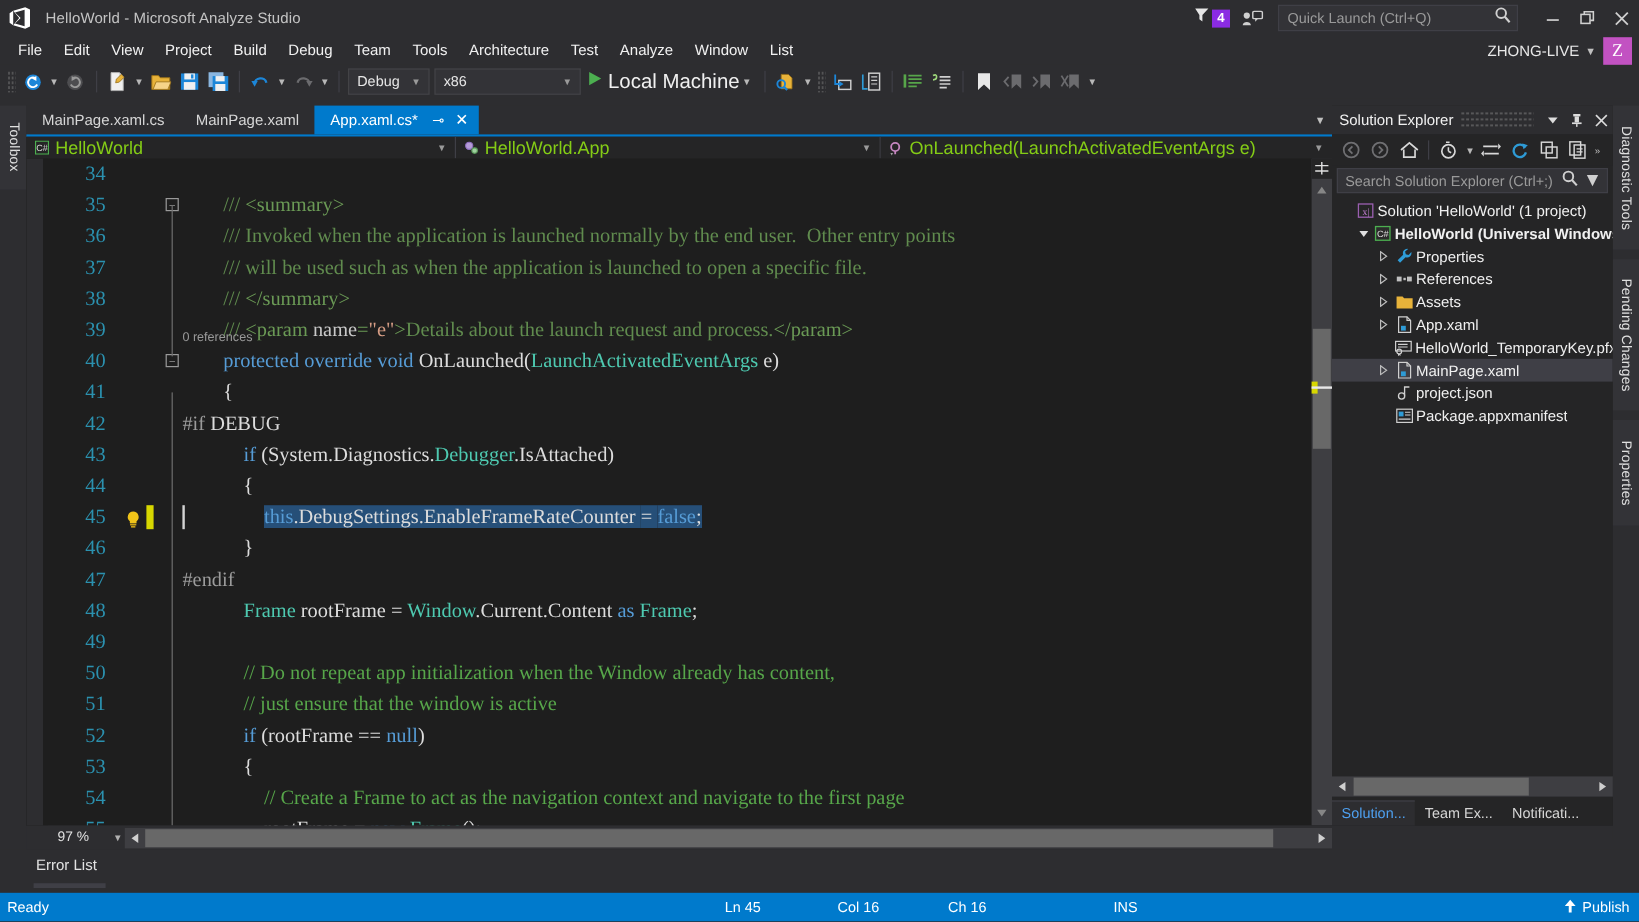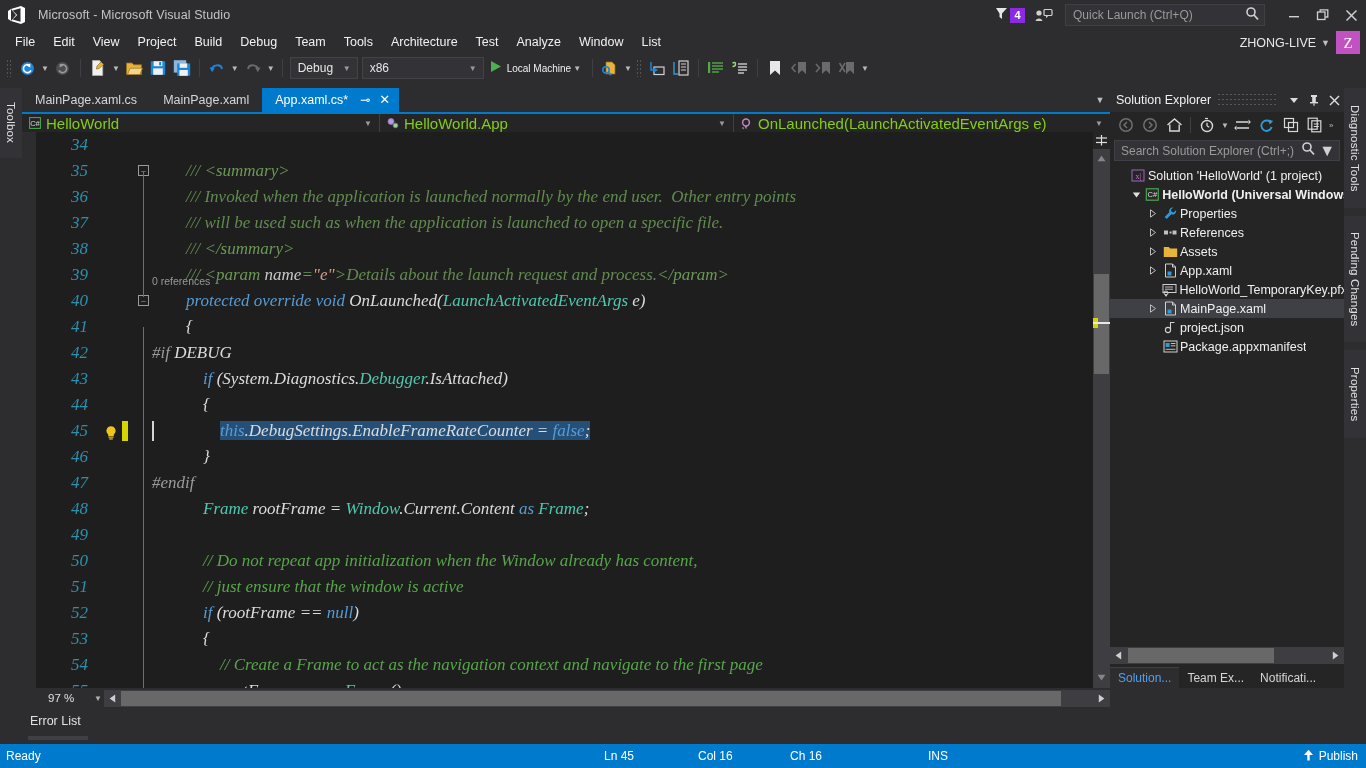--- a/index.html
+++ b/index.html
@@ -70,21 +70,21 @@
   .tb-btn { height: 24px; min-width: 24px; display: flex; align-items: center; justify-content: center; padding: 0 2px; }
   .tb-sep { width: 1px; height: 18px; background: #3f3f46; margin: 0 5px; }
   .tb-caret { color: #b8b8b8; font-size: 8px; padding: 0 2px; align-self: center; }
   .tb-combo {
     height: 22px; background: #333337; border: 1px solid #434346; display: flex; align-items: center;
     color: #e6e6e6; font-size: 12px; padding: 0 3px 0 7px; margin: 0 2px;
   }
   .tb-combo .lbl { flex: 1; white-space: nowrap; }
   .tb-combo .cv { color: #9a9a9a; font-size: 8px; margin-left: 8px; padding-right: 3px; }
   .tb-run { display: flex; align-items: center; padding: 0 4px; height: 22px; }
-  .tb-run .txt { font-size: 10px; color: #f0f0f0; margin-left: 5px; }
+  .tb-run .txt { font-size: 17px; color: #f0f0f0; margin-left: 5px; }
   .grip { width: 7px; height: 18px; opacity: .5; margin: 0 2px;
     background-image: radial-gradient(circle, #7a7a7a 1px, transparent 1px);
     background-size: 3px 4px; }
 
   
   .toolbox-strip {
     position: absolute; left: 0; top: 88px; width: 22px; height: 70px;
     background: #333337; display: flex; align-items: center; justify-content: center;
   }
   .vtext { writing-mode: vertical-rl; font-size: 11.5px; color: #e0e0e0; white-space: nowrap; letter-spacing: .2px; }
@@ -131,21 +131,20 @@
   .editor {
     position: absolute; left: 22px; top: 132px; width: 1088px; height: 556px;
     background: #1e1e1e; overflow: hidden;
   }
   .ed-indicator { position: absolute; left: 0; top: 0; width: 14px; height: 556px; background: #2d2d30; }
   .ed-changebar { position: absolute; left: 14px; top: 0; width: 4px; height: 556px; background: #1e1e1e; }
   .code-area { position: absolute; left: 18px; top: 0; right: 32px; height: 556px; font-family: "Liberation Serif", serif; }
   .ln {
     position: relative; height: 26px; line-height: 26px; white-space: pre;
     font-size: 17px;
-    font-style: italic;
   }
   .lnum {
     position: absolute; left: 0; width: 48px; text-align: right;
     color: #2b91af; font-size: 17px; font-family: "Liberation Serif", serif;
   }
   .fold {
     position: absolute; left: 98px; width: 11px; top: 7px; height: 11px;
     border: 1px solid #9a9a9a; color: #c0c0c0; font-size: 9px; line-height: 9px; text-align: center;
   }
   .foldline { position: absolute; left: 103px; width: 1px; background: #6e6e6e; }
@@ -242,21 +241,21 @@
 <div id="app">
 
   <div class="titlebar">
     <div class="vs-logo">
       <svg width="20" height="20" viewBox="0 0 20 20">
         <polygon points="1,6 4,4 4,16 1,14" fill="#ffffff"></polygon>
         <polygon points="4,4 14,1 18,3 18,17 14,19 4,16 9,10" fill="#ffffff"></polygon>
         <polygon points="5.5,5.5 13.5,3.2 13.5,16.8 5.5,14.5 10.2,10" fill="#2d2d30"></polygon>
       </svg>
     </div>
-    <div class="app-title">Microsoft - Microsoft Visual Studio</div>
+    <div class="app-title">HelloWorld - Microsoft Analyze Studio</div>
 
     <div class="title-right">
       <div class="notif-flag">
         <span>
           <svg width="15" height="15" viewBox="0 0 15 15">
               <polygon points="2,2 13,2 8,7.5 8,13 5.5,11 5.5,7.5" fill="#e6e6e6"></polygon>
             </svg>
         </span>
         <span class="flag-badge">4</span>
       </div>

